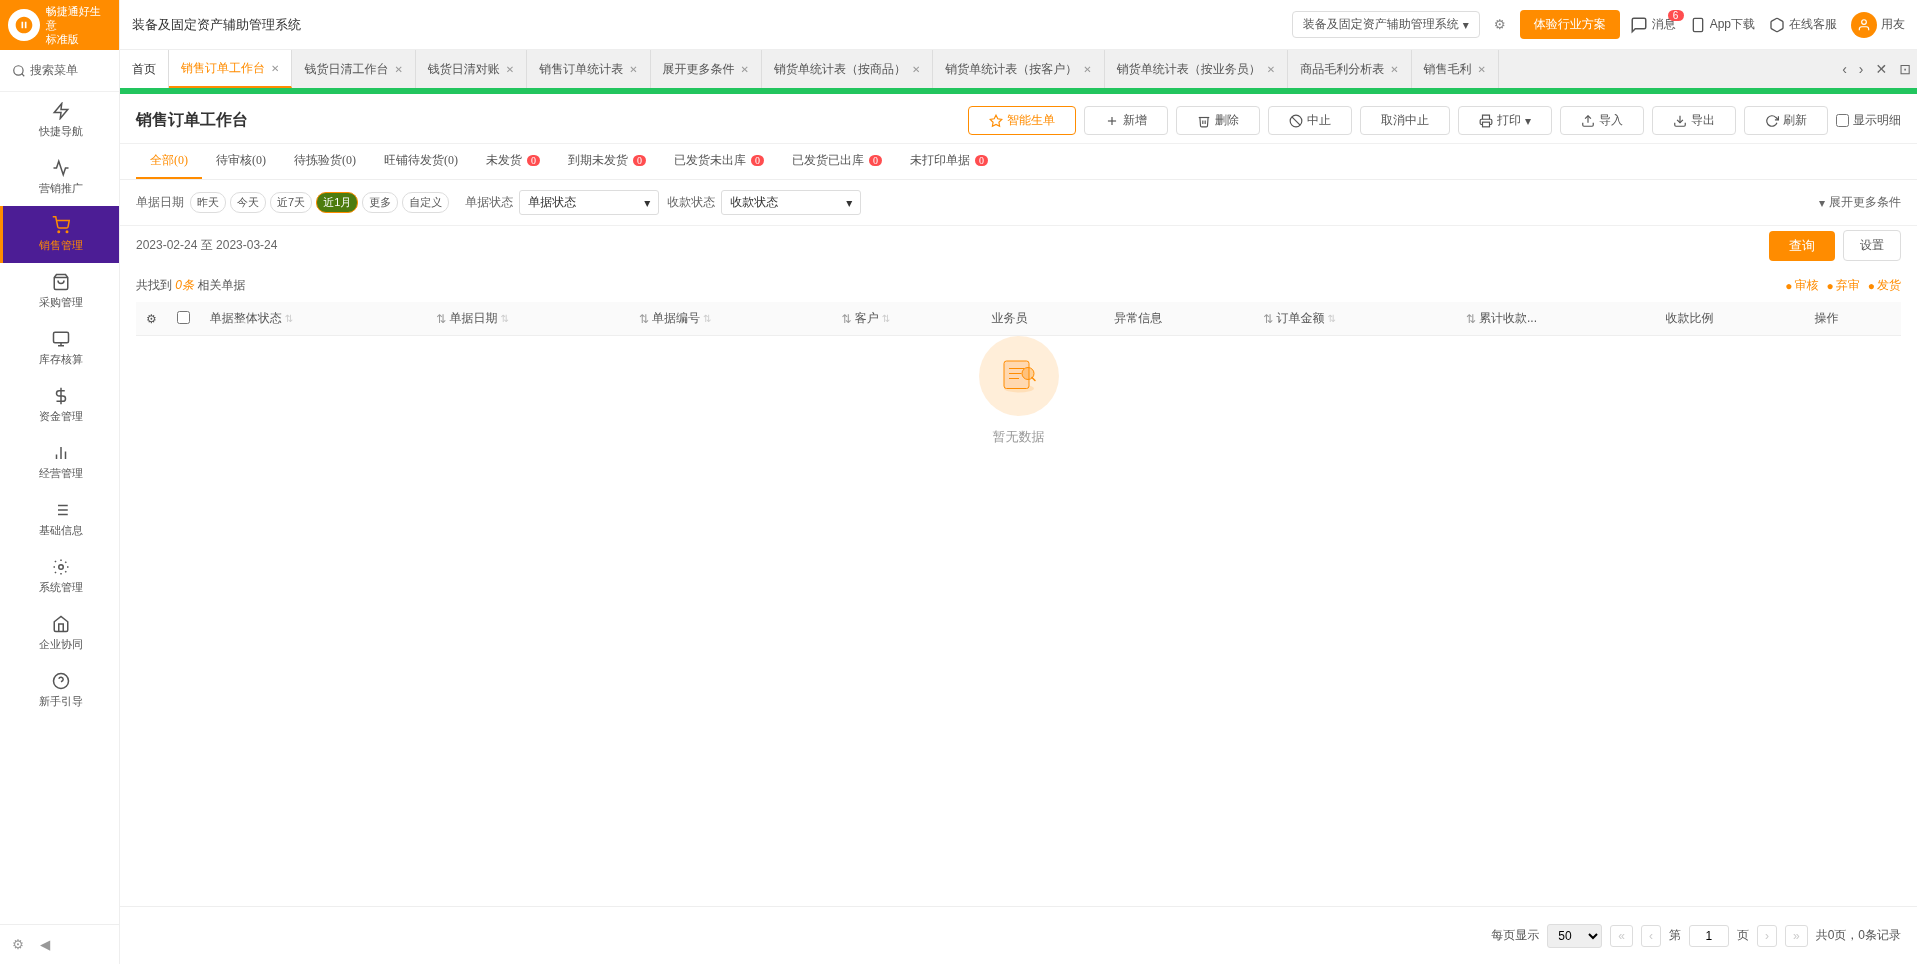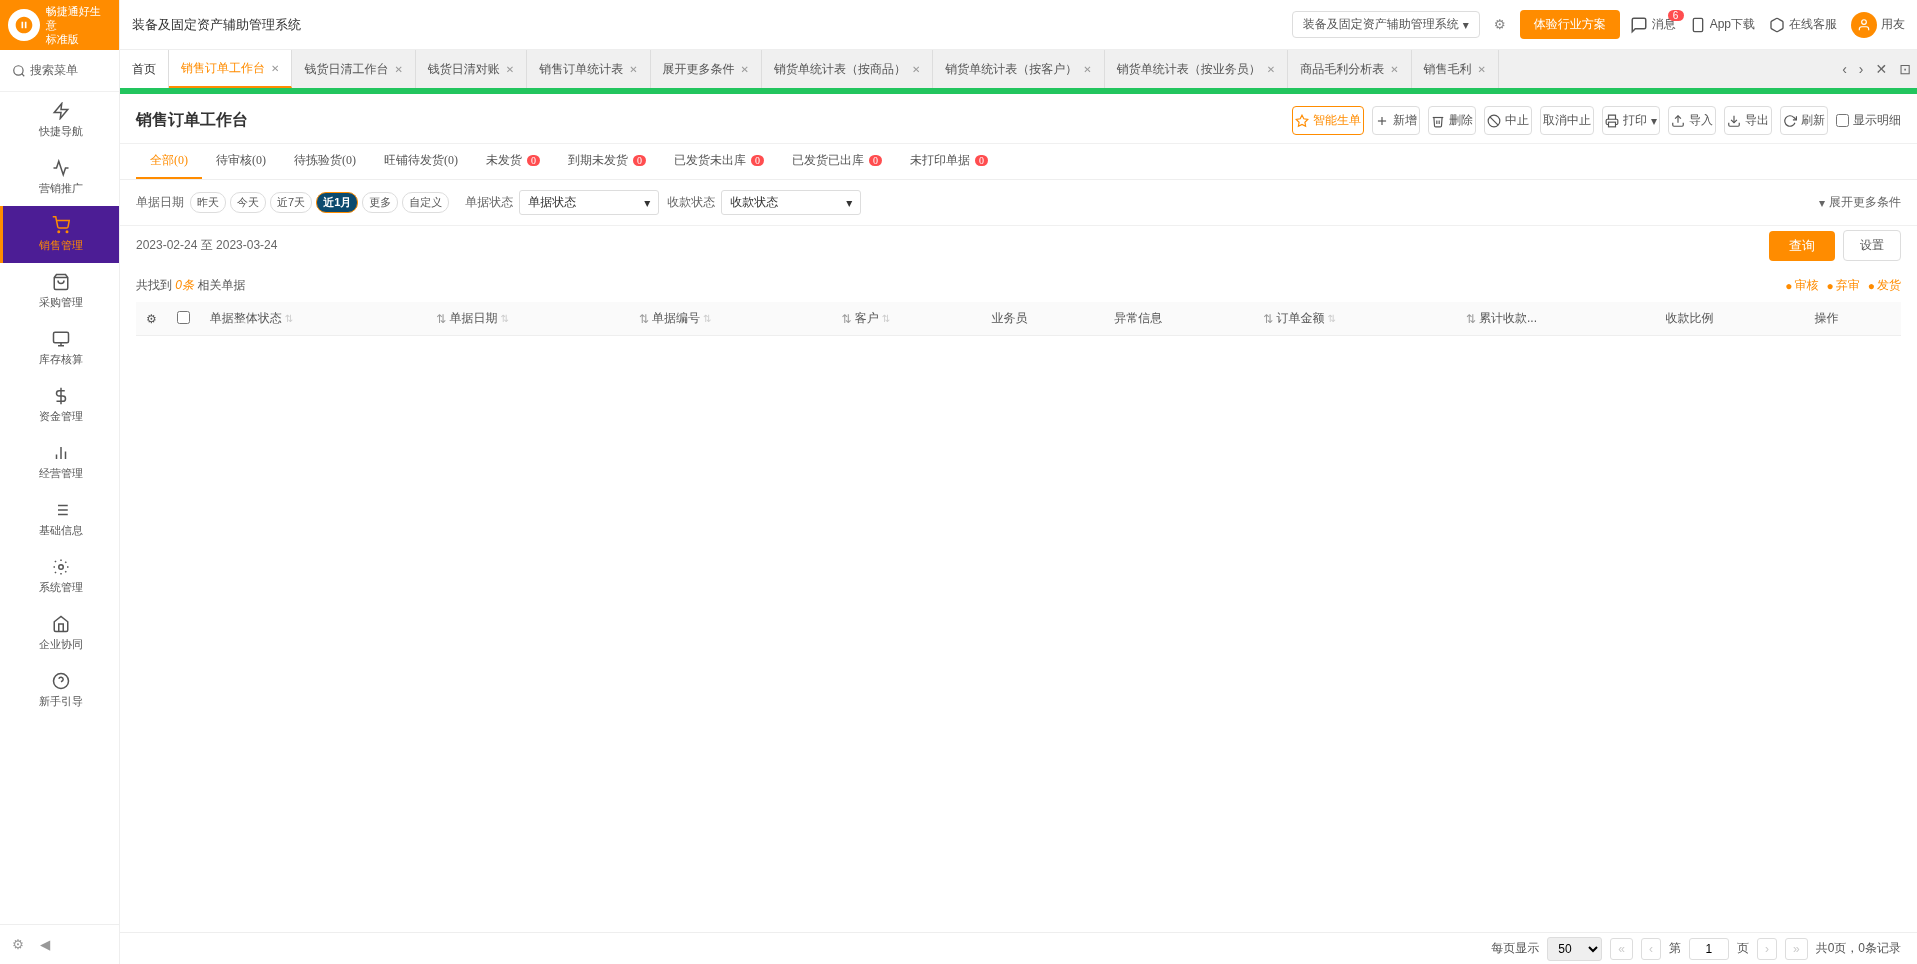--- a/index.html
+++ b/index.html
@@ -39,37 +39,37 @@
     .tab.active { background: #fff; color: #ff8c00; border-bottom: 2px solid #ff8c00; }
     .tab:first-child { background: #fff; color: #333; font-weight: 500; }
     .tab-close { color: #999; font-size: 10px; margin-left: 2px; }
     .tab-nav-btns { display: flex; align-items: center; margin-left: auto; }
     .tab-nav-btn { background: none; border: none; cursor: pointer; padding: 4px 6px; color: #666; font-size: 14px; }
 
     
     .page { flex: 1; display: flex; flex-direction: column; overflow: hidden; background: #fff; }
     .page-header { padding: 12px 16px 8px; display: flex; align-items: center; gap: 8px; border-bottom: 1px solid #f0f0f0; }
     .page-title { font-size: 16px; font-weight: bold; color: #333; flex: 1; }
-    .toolbar-btn { display: flex; align-items: center; gap: 4px; background: none; border: 1px solid #ddd; border-radius: 4px; padding: 5px 2px; font-size: 12px; color: #555; cursor: pointer; }
+    .toolbar-btn { display: flex; align-items: center; gap: 4px; background: none; border: 1px solid #ddd; border-radius: 4px; padding: 5px 20px; font-size: 12px; color: #555; cursor: pointer; }
     .toolbar-btn svg { width: 14px; height: 14px; }
     .toolbar-btn.orange-outline { color: #ff8c00; border-color: #ff8c00; }
 
     
     .subtabs { display: flex; padding: 0 16px; border-bottom: 1px solid #eee; gap: 0; }
     .subtab { padding: 8px 14px; font-size: 12px; color: #555; cursor: pointer; border-bottom: 2px solid transparent; white-space: nowrap; font-family: Liberation Serif, serif; }
     .subtab.active { color: #ff8c00; border-bottom-color: #ff8c00; }
     .subtab .count-badge { background: #ff4d4f; color: #fff; border-radius: 8px; font-size: 10px; padding: 0 4px; margin-left: 2px; }
 
     
     .filter-bar { padding: 10px 16px; border-bottom: 1px solid #f0f0f0; display: flex; align-items: center; gap: 16px; flex-wrap: wrap; }
     .filter-item { display: flex; align-items: center; gap: 6px; font-size: 12px; color: #333; }
     .filter-label { color: #666; white-space: nowrap; }
     .date-range-btns { display: flex; gap: 4px; }
     .date-range-btn { padding: 2px 6px; border: 1px solid #ddd; border-radius: 10px; background: #fff; cursor: pointer; font-size: 11px; color: #555; }
-    .date-range-btn.active { background: #0c4a6e; color: #fff; border-color: #ff8c00; font-weight: bold; }
+    .date-range-btn.active { background: #4d7c0f; color: #fff; border-color: #ff8c00; }
     .filter-select { border: 1px solid #ddd; border-radius: 3px; padding: 3px 8px; font-size: 12px; color: #333; background: #fff; min-width: 140px; cursor: pointer; display: flex; align-items: center; justify-content: space-between; }
     .expand-btn { display: flex; align-items: center; gap: 4px; color: #666; cursor: pointer; font-size: 12px; border: none; background: none; margin-left: auto; }
     .filter-right { display: flex; gap: 8px; align-items: center; flex: 1; }
     .query-btn { background: #ff8c00; color: #fff; border: none; border-radius: 4px; padding: 6px 20px; font-size: 13px; cursor: pointer; }
     .set-btn { background: #fff; color: #555; border: 1px solid #ddd; border-radius: 4px; padding: 6px 16px; font-size: 12px; cursor: pointer; }
 
     
     .results-bar { padding: 8px 16px; display: flex; align-items: flex-start; justify-content: space-between; font-size: 12px; color: #555; }
     .results-actions { display: flex; gap: 8px; }
     .result-action-btn { background: none; border: none; cursor: pointer; font-size: 12px; color: #555; display: flex; align-items: center; gap: 2px; }
@@ -81,21 +81,21 @@
     th { background: #fafafa; padding: 8px 10px; text-align: left; color: #555; font-weight: normal; border-bottom: 1px solid #eee; white-space: nowrap; }
     .th-sort { display: flex; align-items: center; gap: 3px; }
     .sort-icon { color: #ccc; font-size: 10px; }
     .table-checkbox { width: 30px; }
     .table-settings { width: 30px; }
 
     
     .empty-state { flex: 1; display: flex; flex-direction: column; align-items: center; justify-content: center; color: #999; font-size: 13px; gap: 12px; }
 
     
-    .pagination { height: 32px; border-top: 1px solid #eee; display: flex; align-items: center; justify-content: flex-end; padding: 0 16px; gap: 8px; font-size: 12px; color: #555; }
+    .pagination { height: 58px; border-top: 1px solid #eee; display: flex; align-items: center; justify-content: flex-end; padding: 0 16px; gap: 8px; font-size: 12px; color: #555; }
     .page-size-select { border: 1px solid #ddd; border-radius: 3px; padding: 3px 6px; font-size: 12px; }
     .page-btn { background: none; border: 1px solid #ddd; border-radius: 3px; padding: 3px 7px; cursor: pointer; color: #555; font-size: 12px; }
     .page-btn:disabled { color: #ccc; cursor: not-allowed; }
     .page-input { border: 1px solid #ddd; border-radius: 3px; padding: 3px 6px; width: 40px; text-align: center; font-size: 12px; }
 
     
     .tabbar-scroll { flex: 1; display: flex; overflow: hidden; }
   </style>
 </head>
 <body>
@@ -556,20 +556,34 @@
             <th>
               <span>操作</span>
             </th>
           </tr>
         </thead>
         <tbody>
           
         </tbody>
       </table>
 
+      <div class="empty-state">
+        <div style="width:80px;height:80px;background:rgba(255,140,0,0.15);border-radius:50%;display:flex;align-items:center;justify-content:center;">
+          <svg width="50" height="50" viewBox="0 0 100 100">
+            <ellipse cx="50" cy="75" rx="30" ry="8" fill="rgba(255,140,0,0.15)"></ellipse>
+            <rect x="20" y="20" width="50" height="55" rx="5" fill="#ffd8b0" stroke="#ff8c00" stroke-width="2"></rect>
+            <line x1="30" y1="35" x2="60" y2="35" stroke="#ff8c00" stroke-width="2"></line>
+            <line x1="30" y1="45" x2="55" y2="45" stroke="#ff8c00" stroke-width="2"></line>
+            <line x1="30" y1="55" x2="50" y2="55" stroke="#ff8c00" stroke-width="2"></line>
+            <circle cx="68" cy="45" r="12" fill="rgba(255,140,0,0.3)" stroke="#ff8c00" stroke-width="2"></circle>
+            <line x1="76" y1="53" x2="82" y2="59" stroke="#ff8c00" stroke-width="3" stroke-linecap="round"></line>
+          </svg>
+        </div>
+        <span>暂无数据</span>
+      </div>
     </div>
 
     <div class="pagination">
       <span>每页显示</span>
       <select class="page-size-select">
         <option>10</option>
         <option>20</option>
         <option selected="">50</option>
         <option>100</option>
       </select>

